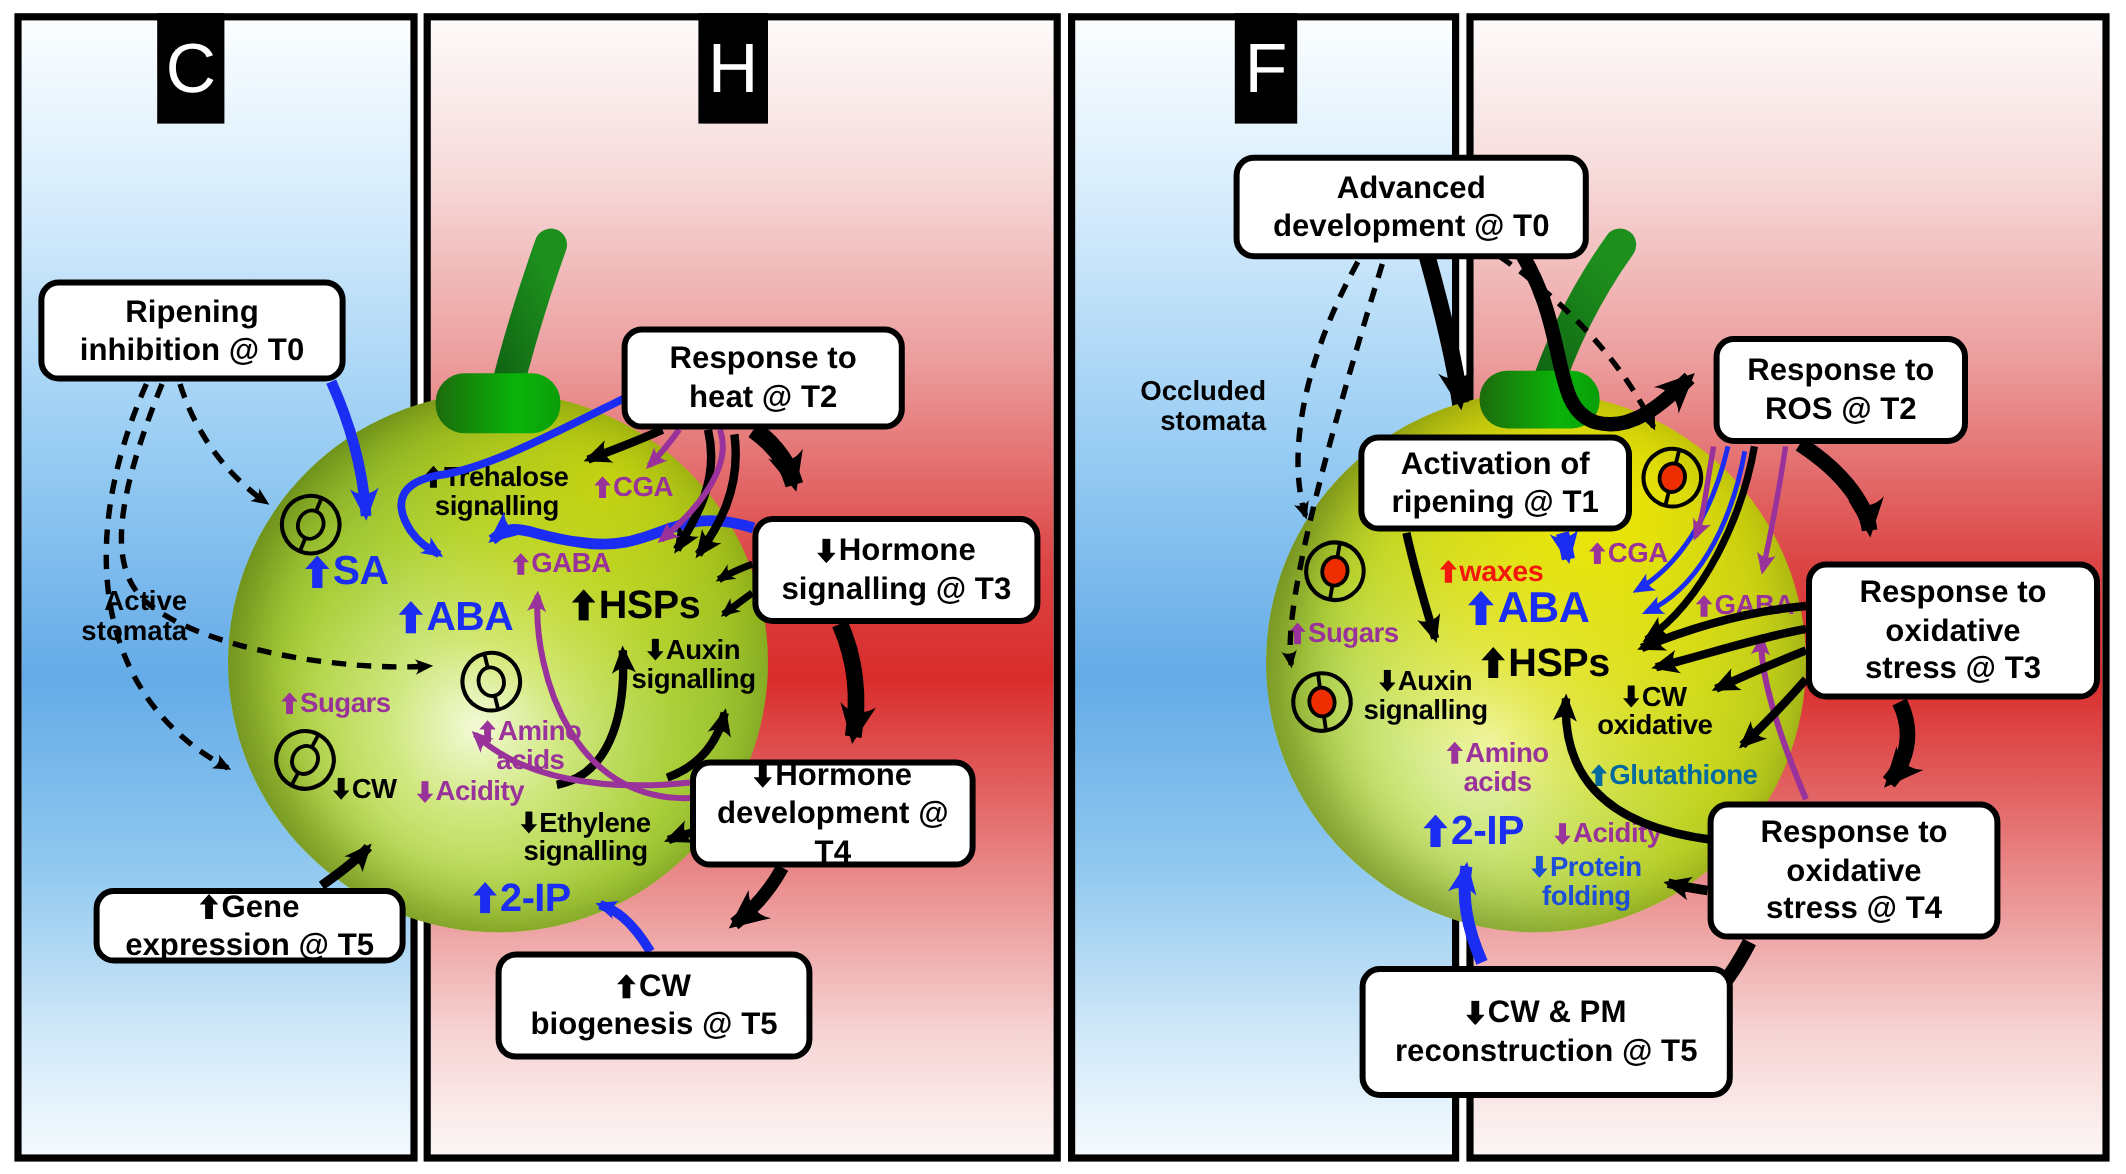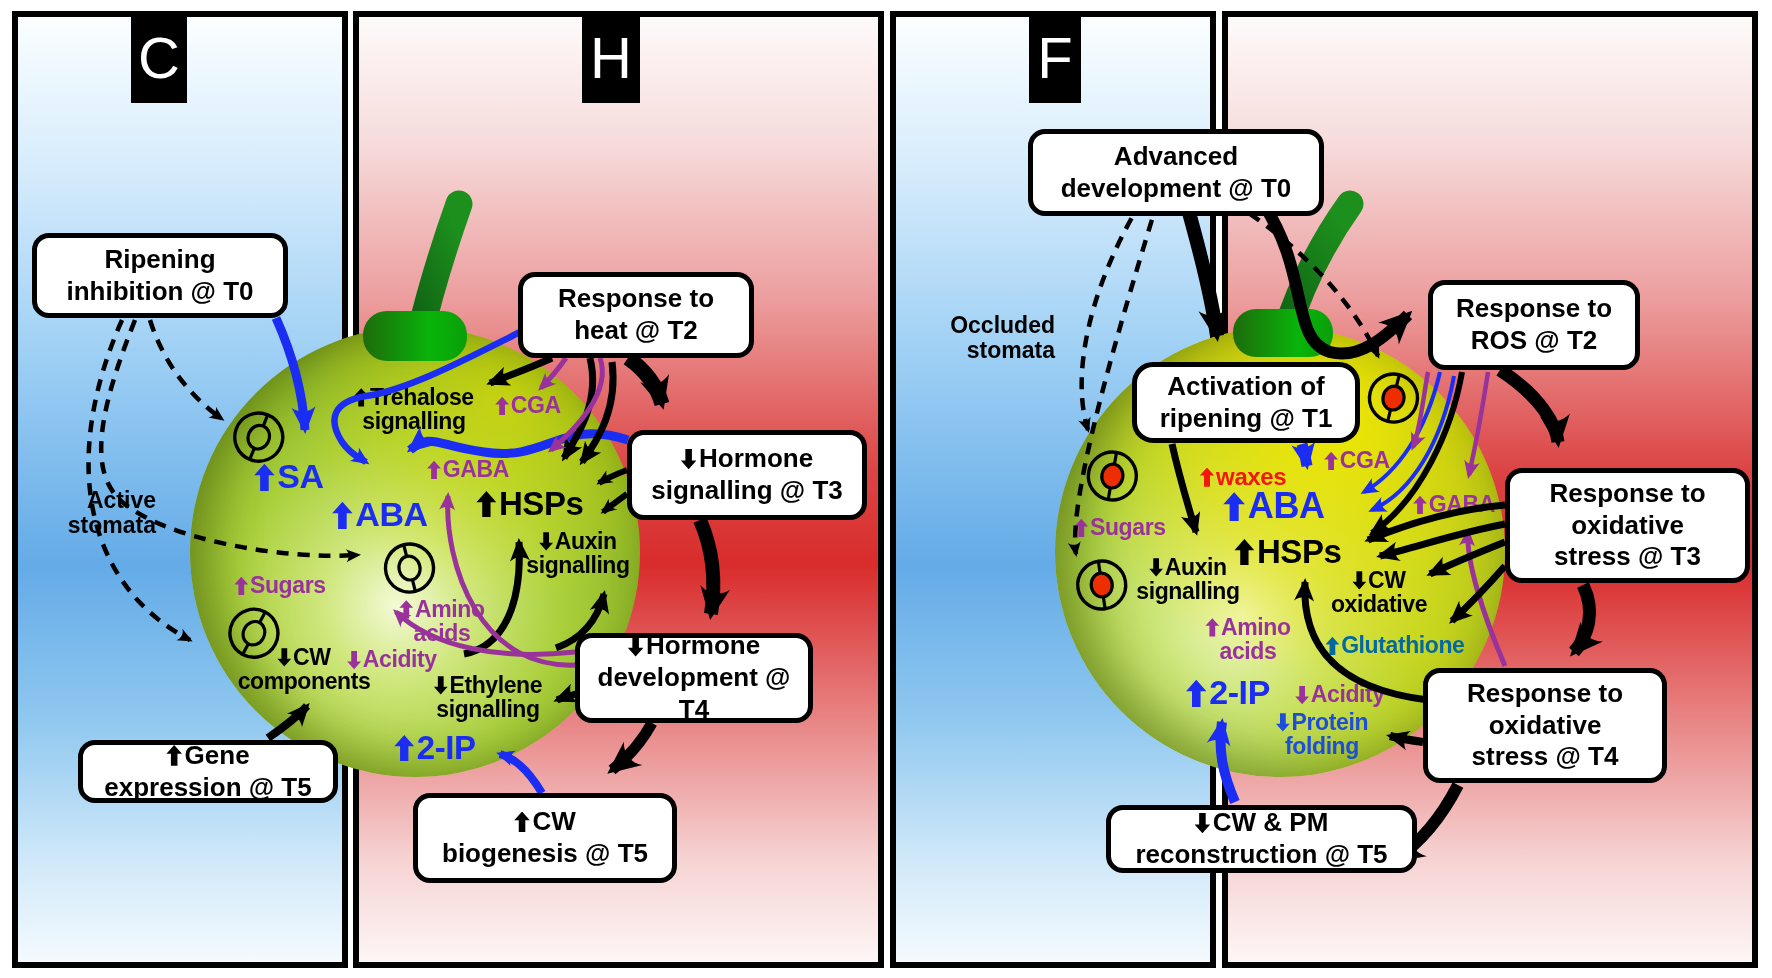--- a/index.html
+++ b/index.html
@@ -180,25 +180,25 @@
     <div><span>development @ T4</span></div>
   </div>
   <div class="callout" style="left:413px;top:793px;width:264px;height:90px;">
     <div><span class="barr up"></span><span>CW</span></div>
     <div><span>biogenesis @ T5</span></div>
   </div>
   <div class="callout" style="left:1028px;top:113px;width:296px;height:87px;margin-top:16px;">
     <div><span>Advanced</span></div>
     <div><span>development @ T0</span></div>
   </div>
-  <div class="callout" style="left:1132px;top:362px;width:228px;height:81px;border-radius:21px;">
+  <div class="callout" style="left:1132px;top:362px;width:228px;height:81px;">
     <div><span>Activation of</span></div>
     <div><span>ripening @ T1</span></div>
   </div>
-  <div class="callout" style="left:1106px;top:805px;width:311px;height:68px;">
+  <div class="callout" style="left:1133px;top:805px;width:311px;height:110px;">
     <div><span class="barr down"></span><span>CW &amp; PM</span></div>
     <div><span>reconstruction @ T5</span></div>
   </div>
   <div class="callout" style="left:1428px;top:280px;width:212px;height:90px;">
     <div><span>Response to</span></div>
     <div><span>ROS @ T2</span></div>
   </div>
   <div class="callout" style="left:1505px;top:468px;width:245px;height:115px;">
     <div><span>Response to</span></div>
     <div><span>oxidative</span></div>
@@ -239,21 +239,20 @@
       </div>
       <div class="flab" style="color: rgb(153, 51, 155); font-size: 23px; left: 292px; top: 596.7px;">
         <div><span class="arr up"></span><span>Amino</span></div>
         <div><span>acids</span></div>
       </div>
       <div class="flab" style="color: rgb(153, 51, 155); font-size: 23px; left: 242px; top: 647.35px;">
         <div><span class="arr down"></span><span>Acidity</span></div>
       </div>
       <div class="flab" style="color: rgb(0, 0, 0); font-size: 23px; left: 154px; top: 644.7px;">
         <div><span class="arr down"></span><span>CW</span></div>
-        <div><span>components</span></div>
       </div>
       <div class="flab" style="color: rgb(0, 0, 0); font-size: 23px; left: 338px; top: 672.7px;">
         <div><span class="arr down"></span><span>Ethylene</span></div>
         <div><span>signalling</span></div>
       </div>
       <div class="flab" style="color: rgb(27, 45, 242); font-size: 33px; left: 285px; top: 730.85px;">
         <div><span class="arr up"></span><span>2-IP</span></div>
       </div>
       <div class="flab" style="color: rgb(242, 24, 12); font-size: 24px; left: 1093px; top: 463.8px;">
         <div><span class="arr up"></span><span>waxes</span></div>

